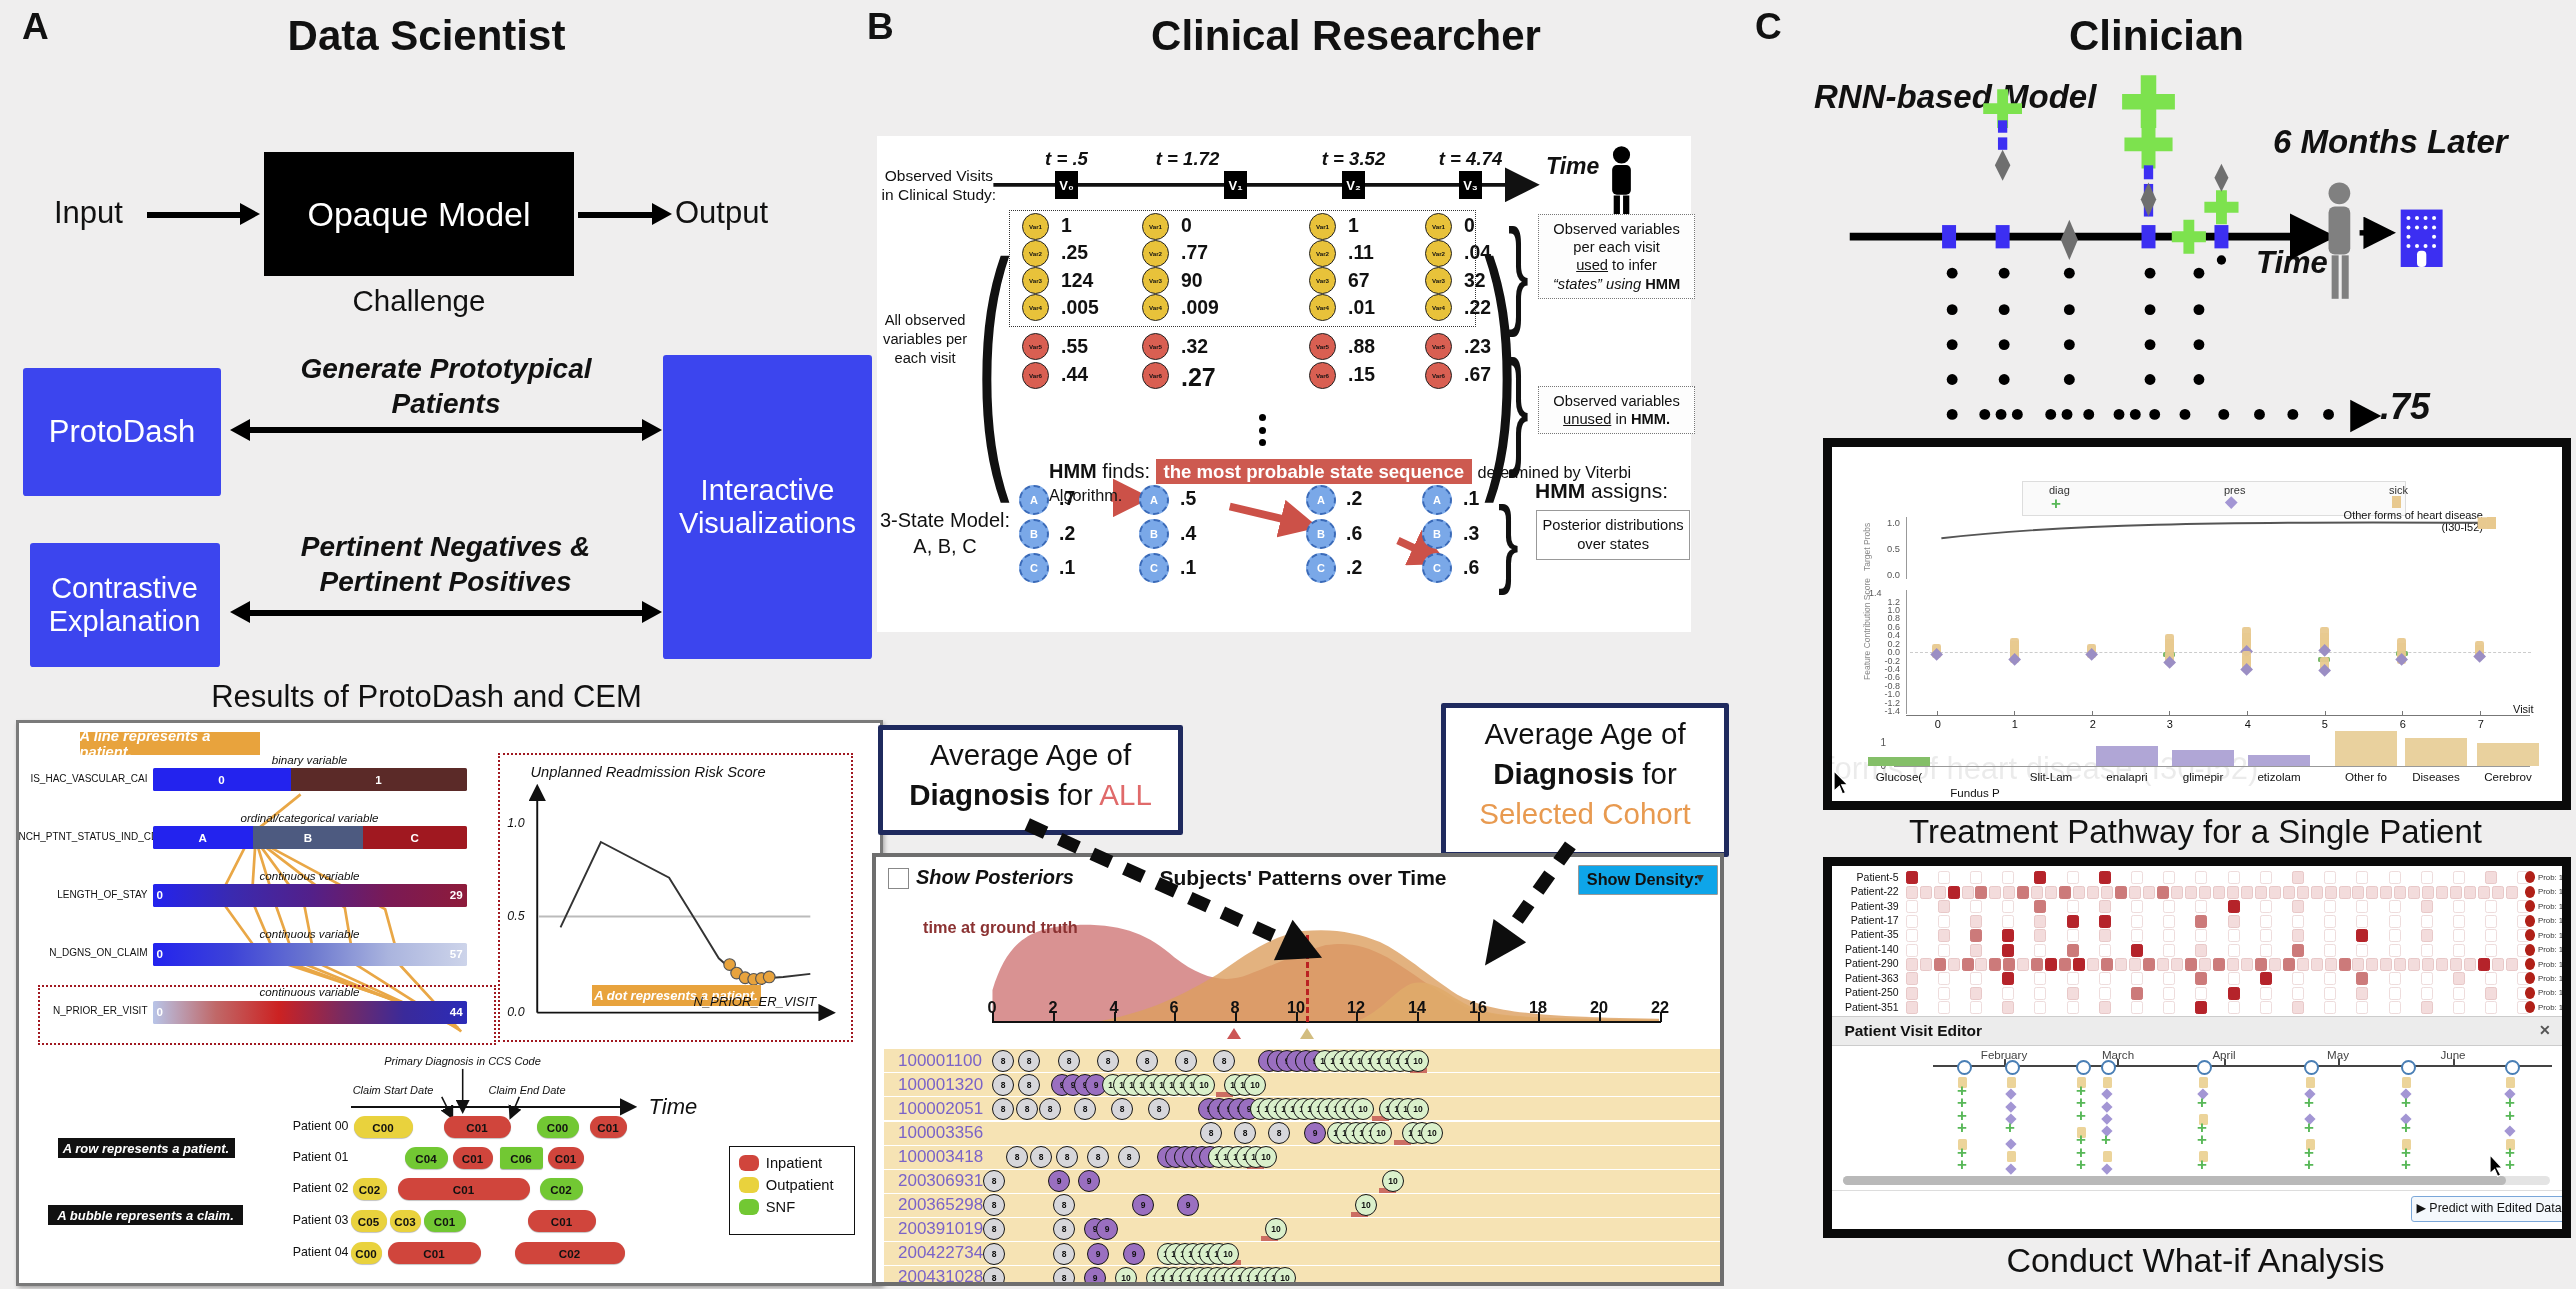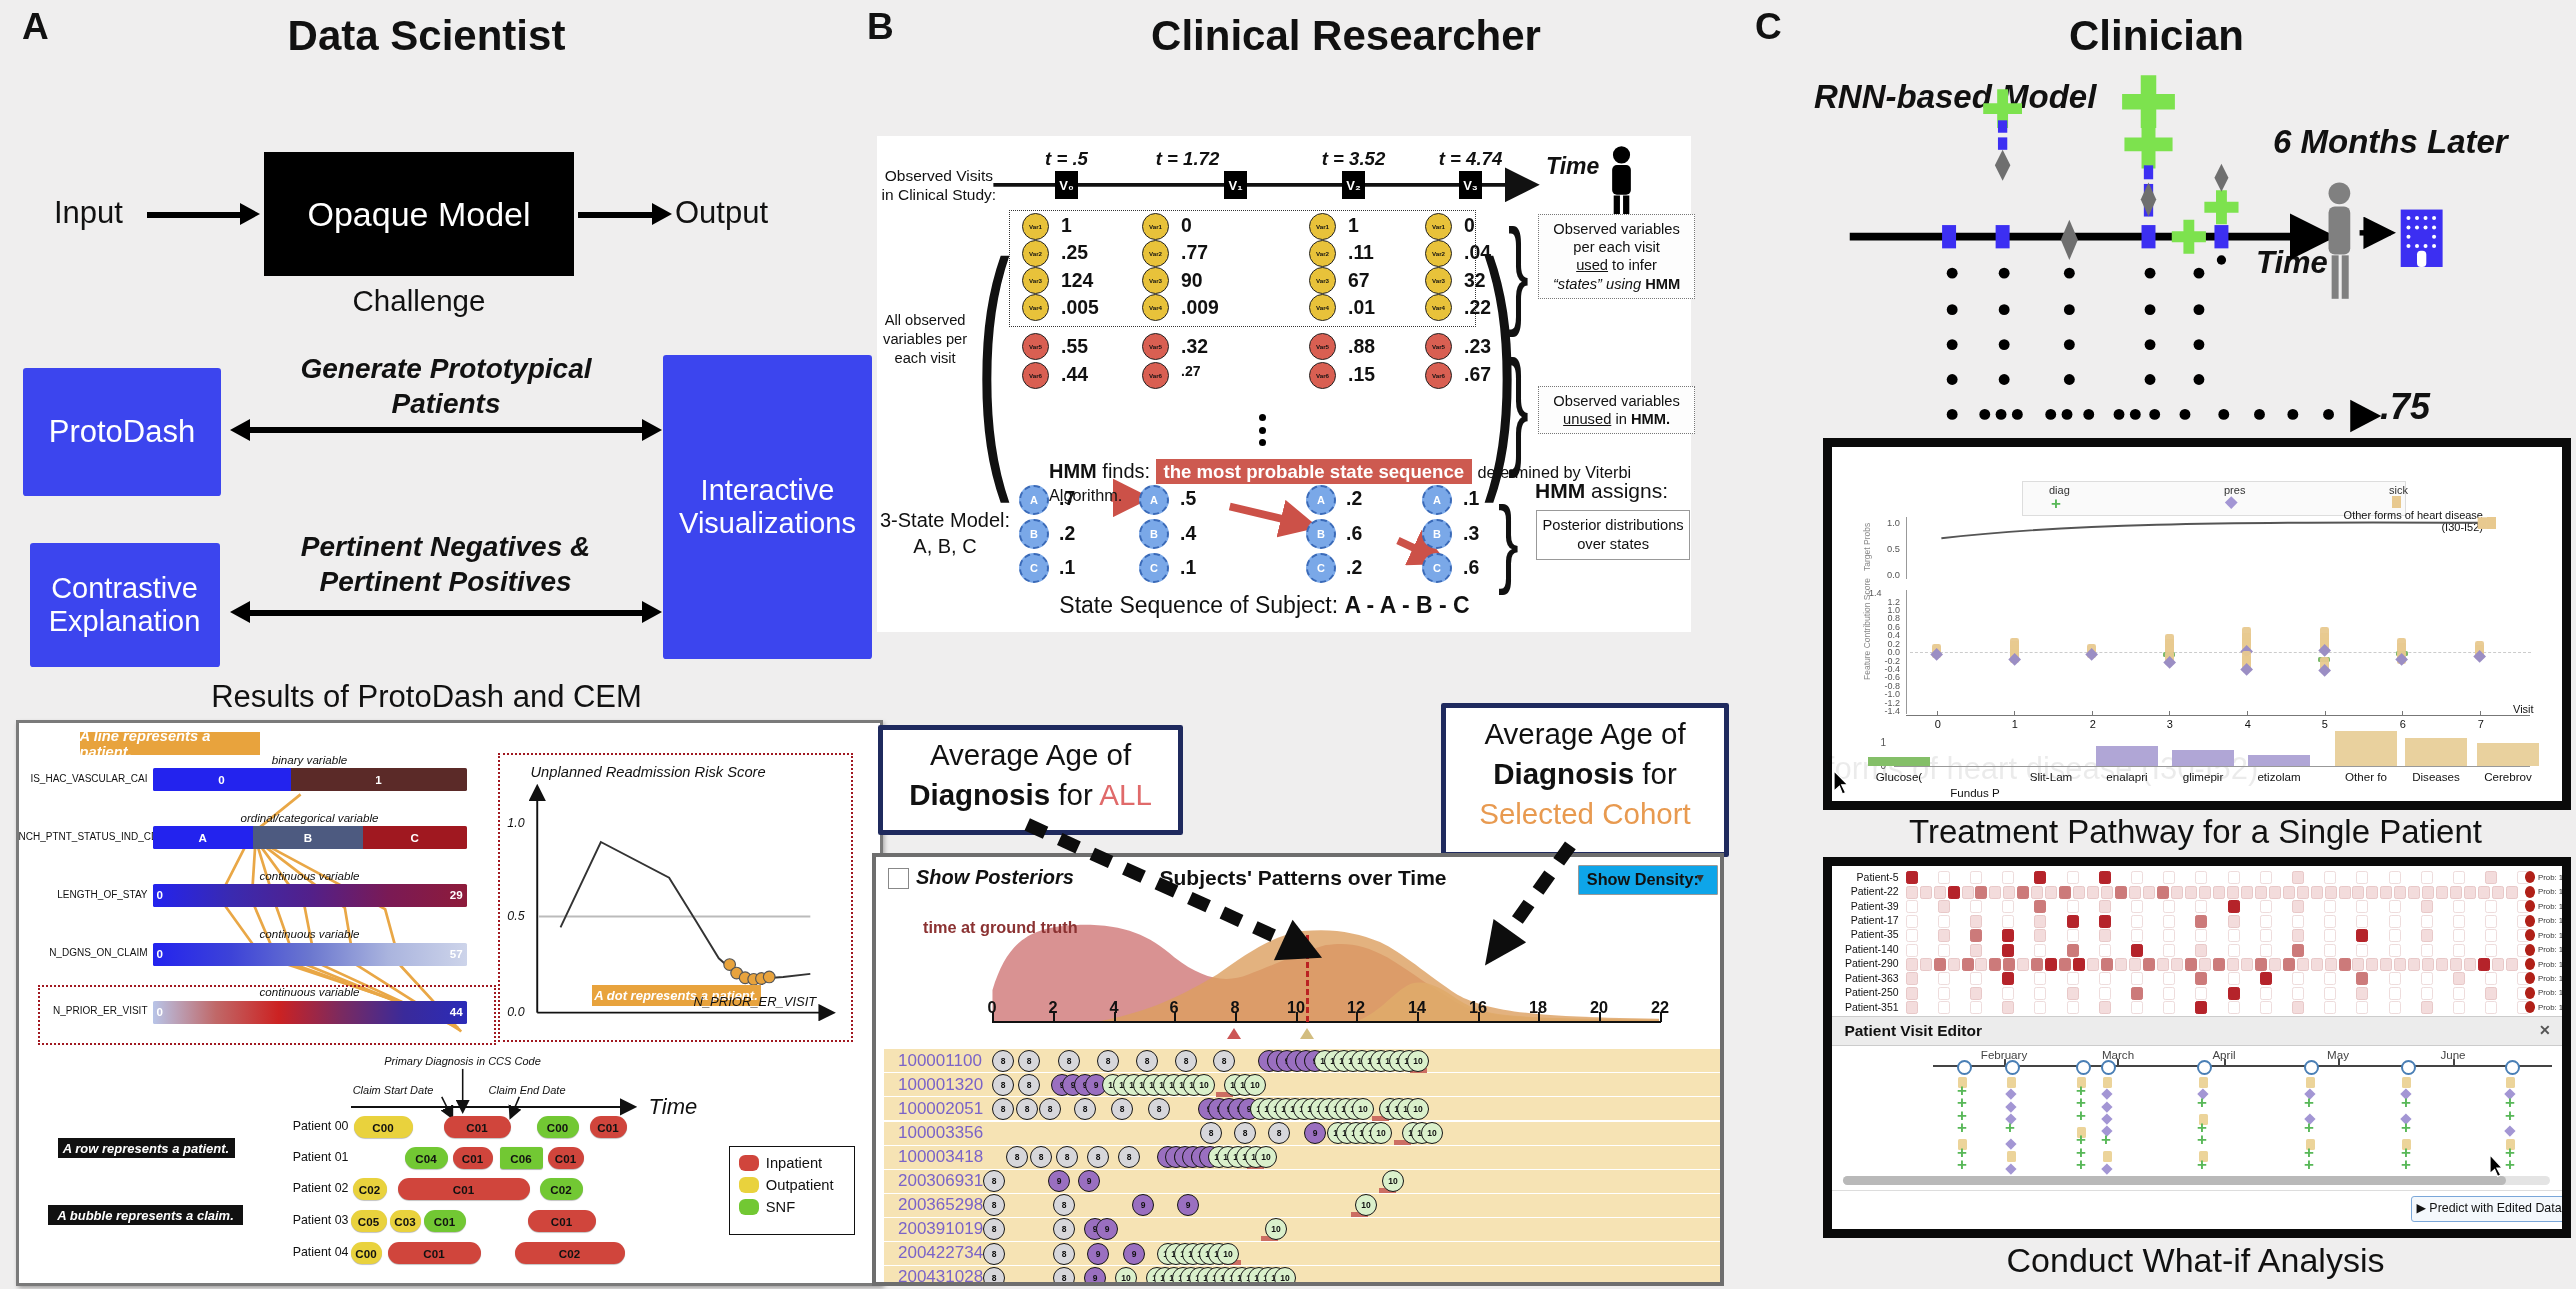--- a/index.html
+++ b/index.html
@@ -263,23 +263,20 @@
   <div class="a c" style="left:0px;top:371px;width:136px;font-size:20px;line-height:1.3">
     <span>3-State Model:</span><br>
     <span>A, B, C</span>
   </div>
   <div class="a" style="left:621px;top:348px;font-size:62px;transform:scaleY(1.6);transform-origin:50% 0;font-weight:200">}</div>
   <div class="a" style="left:658px;top:343px;width:155px;font-size:21px"><span class="b">HMM</span><span> assigns:</span></div>
   <div class="a c" style="left:659px;top:374px;width:149px;border:1.6px solid #999;background:#fff;font-size:14.7px;line-height:1.3;padding:4.7px 1.6px">
     <span>Posterior distributions</span><br>
     <span>over states</span>
   </div>
-  <div class="a c" style="left:116px;top:456px;width:543px;font-size:23px">
-    <span>State Sequence of Subject: </span><span class="b">A - A - B - C</span>
-  </div>
   <div id="hmmGrid">
       <div style="position: absolute; left: 147px; top: 12.4px; width: 85px; text-align: center; font-size: 18.6px; font-style: italic; font-weight: bold;">t = .5</div>
       <div style="position: absolute; left: 178px; top: 35px; width: 23px; height: 28px; background: rgb(0, 0, 0); color: rgb(255, 255, 255); display: flex; align-items: center; justify-content: center; font-size: 13px; font-weight: bold;">V₀</div>
       <div style="position: absolute; left: 268px; top: 12.4px; width: 85px; text-align: center; font-size: 18.6px; font-style: italic; font-weight: bold;">t = 1.72</div>
       <div style="position: absolute; left: 299px; top: 35px; width: 23px; height: 28px; background: rgb(0, 0, 0); color: rgb(255, 255, 255); display: flex; align-items: center; justify-content: center; font-size: 13px; font-weight: bold; margin-left: 48px;">V₁</div>
       <div style="position: absolute; left: 434px; top: 12.4px; width: 85px; text-align: center; font-size: 18.6px; font-style: italic; font-weight: bold;">t = 3.52</div>
       <div style="position: absolute; left: 465px; top: 35px; width: 23px; height: 28px; background: rgb(0, 0, 0); color: rgb(255, 255, 255); display: flex; align-items: center; justify-content: center; font-size: 13px; font-weight: bold;">V₂</div>
       <div style="position: absolute; left: 551px; top: 12.4px; width: 85px; text-align: center; font-size: 18.6px; font-style: italic; font-weight: bold;">t = 4.74</div>
       <div style="position: absolute; left: 582px; top: 35px; width: 23px; height: 28px; background: rgb(0, 0, 0); color: rgb(255, 255, 255); display: flex; align-items: center; justify-content: center; font-size: 13px; font-weight: bold;">V₃</div>
       <div style="position: absolute; left: 145px; top: 77px; width: 25px; height: 25px; border-radius: 50%; border: 1.9px solid rgb(34, 34, 34); background: rgb(232, 194, 58); display: flex; align-items: center; justify-content: center; font-size: 6.2px; font-weight: bold;">Var1</div>
@@ -318,21 +315,21 @@
       <div style="position: absolute; left: 184px; top: 199px; font-size: 19.4px; font-weight: bold;">.55</div>
       <div style="position: absolute; left: 265px; top: 197px; width: 25px; height: 25px; border-radius: 50%; border: 1.9px solid rgb(34, 34, 34); background: rgb(217, 95, 82); display: flex; align-items: center; justify-content: center; font-size: 6.2px; font-weight: bold;">Var5</div>
       <div style="position: absolute; left: 304px; top: 199px; font-size: 19.4px; font-weight: bold;">.32</div>
       <div style="position: absolute; left: 432px; top: 197px; width: 25px; height: 25px; border-radius: 50%; border: 1.9px solid rgb(34, 34, 34); background: rgb(217, 95, 82); display: flex; align-items: center; justify-content: center; font-size: 6.2px; font-weight: bold;">Var5</div>
       <div style="position: absolute; left: 471px; top: 199px; font-size: 19.4px; font-weight: bold;">.88</div>
       <div style="position: absolute; left: 548px; top: 197px; width: 25px; height: 25px; border-radius: 50%; border: 1.9px solid rgb(34, 34, 34); background: rgb(217, 95, 82); display: flex; align-items: center; justify-content: center; font-size: 6.2px; font-weight: bold;">Var5</div>
       <div style="position: absolute; left: 587px; top: 199px; font-size: 19.4px; font-weight: bold;">.23</div>
       <div style="position: absolute; left: 145px; top: 226px; width: 25px; height: 25px; border-radius: 50%; border: 1.9px solid rgb(34, 34, 34); background: rgb(217, 95, 82); display: flex; align-items: center; justify-content: center; font-size: 6.2px; font-weight: bold;">Var6</div>
       <div style="position: absolute; left: 184px; top: 227px; font-size: 19.4px; font-weight: bold;">.44</div>
       <div style="position: absolute; left: 265px; top: 226px; width: 25px; height: 25px; border-radius: 50%; border: 1.9px solid rgb(34, 34, 34); background: rgb(217, 95, 82); display: flex; align-items: center; justify-content: center; font-size: 6.2px; font-weight: bold;">Var6</div>
-      <div style="position: absolute; left: 304px; top: 227px; font-size: 14px; font-weight: bold;">.27</div>
+      <div style="position: absolute; left: 304px; top: 227px; font-size: 25px; font-weight: bold;">.27</div>
       <div style="position: absolute; left: 432px; top: 226px; width: 25px; height: 25px; border-radius: 50%; border: 1.9px solid rgb(34, 34, 34); background: rgb(217, 95, 82); display: flex; align-items: center; justify-content: center; font-size: 6.2px; font-weight: bold;">Var6</div>
       <div style="position: absolute; left: 471px; top: 227px; font-size: 19.4px; font-weight: bold;">.15</div>
       <div style="position: absolute; left: 548px; top: 226px; width: 25px; height: 25px; border-radius: 50%; border: 1.9px solid rgb(34, 34, 34); background: rgb(217, 95, 82); display: flex; align-items: center; justify-content: center; font-size: 6.2px; font-weight: bold;">Var6</div>
       <div style="position: absolute; left: 587px; top: 227px; font-size: 19.4px; font-weight: bold;">.67</div>
       <div style="position: absolute; left: 142px; top: 349px; width: 26px; height: 26px; border-radius: 50%; border: 2.3px dashed rgb(58, 106, 184); background: rgb(122, 168, 232); color: rgb(255, 255, 255); display: flex; align-items: center; justify-content: center; font-size: 11px; font-weight: bold;">A</div>
       <div style="position: absolute; left: 182px; top: 351px; font-size: 19.4px; font-weight: bold;">.7</div>
       <div style="position: absolute; left: 262px; top: 349px; width: 26px; height: 26px; border-radius: 50%; border: 2.3px dashed rgb(58, 106, 184); background: rgb(122, 168, 232); color: rgb(255, 255, 255); display: flex; align-items: center; justify-content: center; font-size: 11px; font-weight: bold;">A</div>
       <div style="position: absolute; left: 303px; top: 351px; font-size: 19.4px; font-weight: bold;">.5</div>
       <div style="position: absolute; left: 429px; top: 349px; width: 26px; height: 26px; border-radius: 50%; border: 2.3px dashed rgb(58, 106, 184); background: rgb(122, 168, 232); color: rgb(255, 255, 255); display: flex; align-items: center; justify-content: center; font-size: 11px; font-weight: bold;">A</div>
       <div style="position: absolute; left: 469px; top: 351px; font-size: 19.4px; font-weight: bold;">.2</div>

